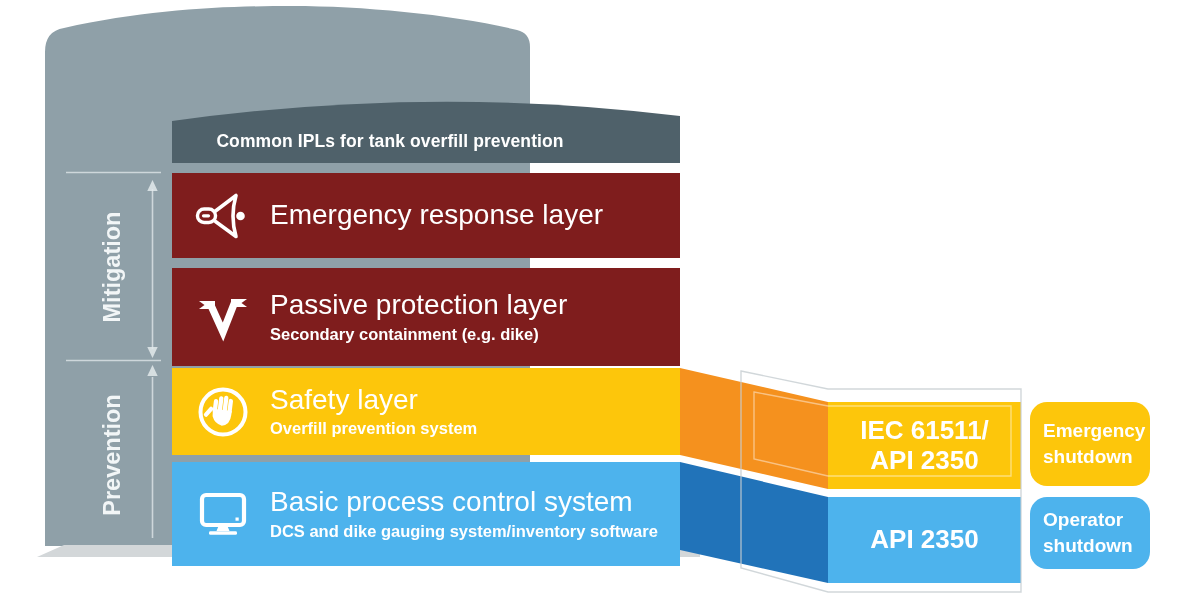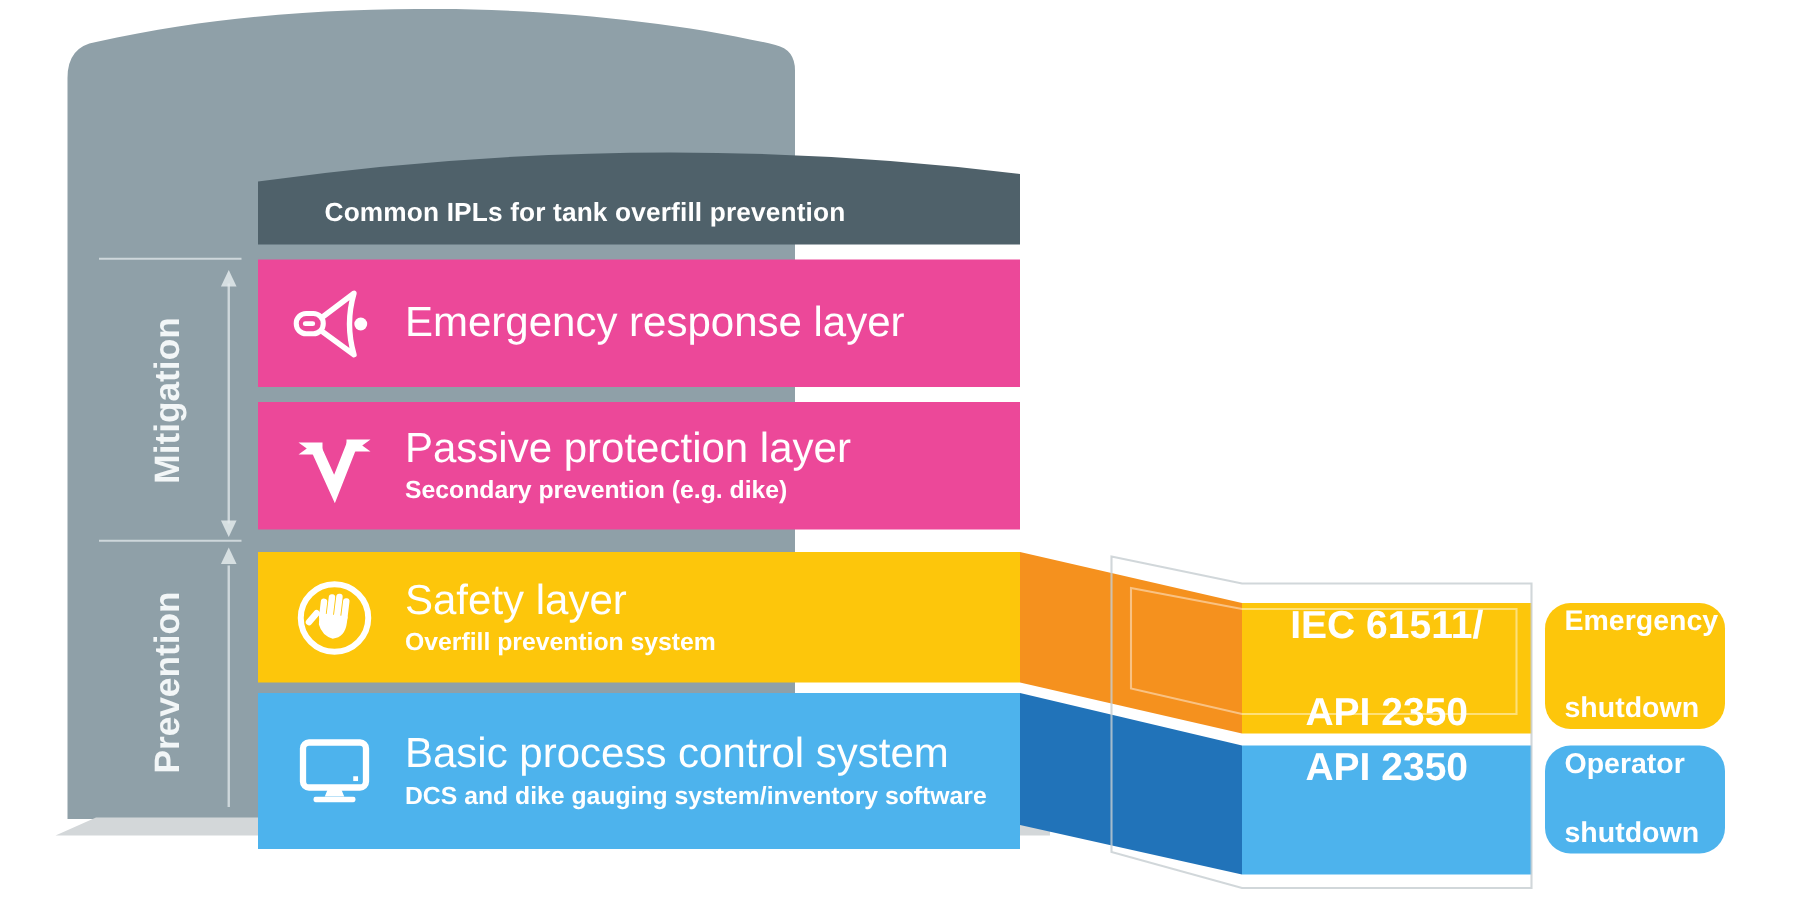--- a/index.html
+++ b/index.html
@@ -5,32 +5,32 @@
   html,body{margin:0;padding:0;background:#fff;}
   .stage{position:relative;width:1200px;height:606px;background:#ffffff;overflow:hidden;
          font-family:"Liberation Sans","DejaVu Sans",sans-serif;}
   svg.bg{position:absolute;left:0;top:0;z-index:0;}
   svg.overlay{position:absolute;left:0;top:0;z-index:3;pointer-events:none;}
 
   .header-bar-text{position:absolute;left:172px;top:131px;width:436px;text-align:center;
         color:#fff;font-size:17.5px;font-weight:700;letter-spacing:.1px;z-index:1;}
 
   .layer-bar{position:absolute;left:172px;width:508px;display:flex;align-items:center;color:#fff;z-index:1;}
-  .bar-dark{background:#ec4899;}
+  .bar-dark{background:#7f1d1d;}
   .bar-yellow{background:#fdc60b;}
   .bar-blue{background:#4db3ed;}
   .bar-icon{width:56px;height:56px;margin-left:23px;flex:none;}
   .bar-text{margin-left:19px;}
   .bar-title{font-size:28px;line-height:1.08;font-weight:400;}
   .bar-sub{font-size:16.5px;font-weight:700;margin-top:4px;}
 
   .rot-label{position:absolute;color:#f2f6f7;font-size:23.5px;font-weight:600;white-space:nowrap;
         transform:translate(-50%,-50%) rotate(-90deg);z-index:1;}
 
-  .panel{position:absolute;color:#fff;z-index:1;display:flex;flex-direction:column;justify-content:space-between;}
+  .panel{position:absolute;color:#fff;z-index:1;display:flex;flex-direction:column;justify-content:center;}
   .panel-yellow{background:#fdc60b;}
   .panel-blue{background:#4db3ed;}
   .standard-panel{left:828px;width:193px;text-align:center;font-size:26px;font-weight:600;line-height:1.13;}
   .shutdown-box{left:1030px;width:120px;box-sizing:border-box;padding-left:13px;
         font-size:19px;font-weight:600;line-height:1.35;border-radius:17px;}
 </style>
 </head>
 <body>
 
 <div class="stage">
@@ -71,31 +71,31 @@
         <line x1="8.5" y1="27.8" x2="13.5" y2="27.8" stroke="#fff" stroke-width="3.2" stroke-linecap="round"></line>
         <path d="M20.5,23 L41,7.5 Q35,28 41,48.5 L20.5,33.5" fill="none" stroke="#fff" stroke-width="3.6" stroke-linejoin="round" stroke-linecap="round"></path>
         <circle cx="45.5" cy="28" r="4.3" fill="#fff"></circle>
       </svg>
     </span>
     <span class="bar-text">
       <div class="bar-title">Emergency response layer</div>
     </span>
   </div>
 
-  <div class="layer-bar bar-dark" style="top:268px;height:85px;">
+  <div class="layer-bar bar-dark" style="top:268px;height:98px;">
     <span class="bar-icon">
       <svg width="56" height="56" viewBox="0 0 56 56">
         <polygon points="4,12 20,12 20,20 4,20 9.5,16" fill="#fff"></polygon>
         <polygon points="36,10 52,10 46.5,14 52,18 36,18" fill="#fff"></polygon>
         <path d="M16,16.5 L28,43 L40,12.5" fill="none" stroke="#fff" stroke-width="7.4" stroke-linejoin="miter"></path>
       </svg>
     </span>
     <span class="bar-text">
       <div class="bar-title">Passive protection layer</div>
-      <div class="bar-sub">Secondary prevention (e.g. dike)</div>
+      <div class="bar-sub">Secondary containment (e.g. dike)</div>
     </span>
   </div>
 
   <div class="layer-bar bar-yellow" style="top:368px;height:87px;">
     <span class="bar-icon">
       <svg width="56" height="56" viewBox="0 0 56 56">
         <circle cx="28" cy="28" r="22.5" fill="none" stroke="#fff" stroke-width="4"></circle>
         <g fill="#fff" transform="rotate(7 28 28)">
           <rect x="17.6" y="16" width="4.3" height="14" rx="2.1"></rect>
           <rect x="22.5" y="12.5" width="4.3" height="17" rx="2.1"></rect>

